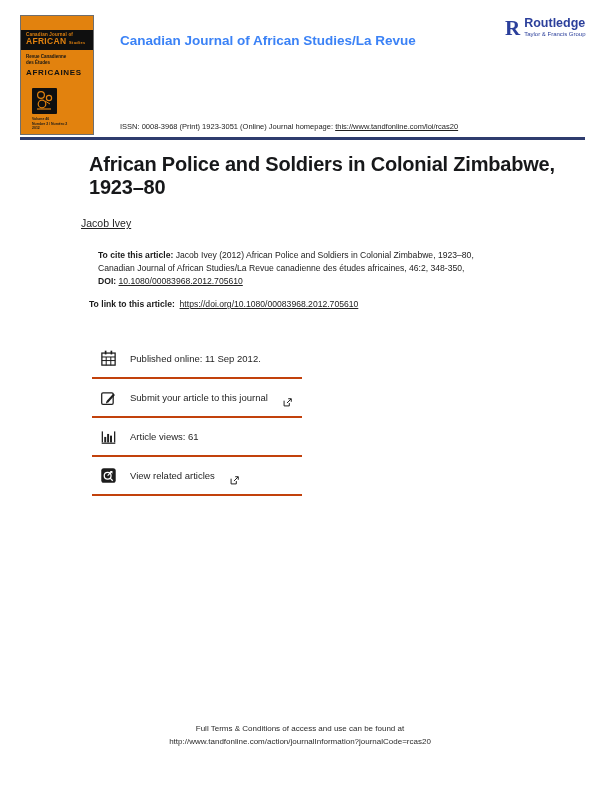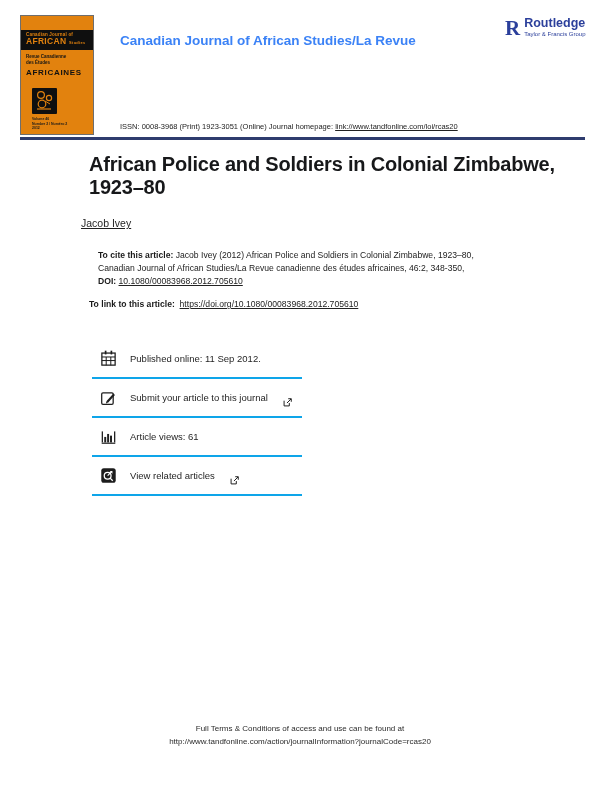--- a/index.html
+++ b/index.html
@@ -52,21 +52,21 @@
   .author { position:absolute; left:81px; top:217px; font-size:10.5px; color:#1f1f1f;text-decoration:underline; }
   .cite { position:absolute; left:98px; top:249px; width:485px; font-size:8.6px; line-height:13px; color:#222; }
   .cite div { white-space:nowrap; }
   .cite b, .tolink b { font-weight:700; color:#1b1b1b; }
   .tolink { position:absolute; left:89px; top:299px; font-size:8.6px; color:#222; white-space:nowrap; }
 
   
   .actions { position:absolute; left:92px; top:340px; width:210px; }
   .action-row {
     display:flex; align-items:center; gap:13px; height:39px;
-    border-bottom:2px solid #0ea5e9; padding-left:8px;
+    border-bottom:2px solid #c2410c; padding-left:8px;
   }
   .action-icon { width:17px; height:17px; flex:0 0 17px; display:inline-block; }
   .action-label { font-size:9.5px; color:#1f1f1f; white-space:nowrap; }
   .ext { width:9px; height:9px; margin-left:2px; display:inline-block; }
 
   
   .footer { position:absolute; left:0; top:723px; width:100%; text-align:center; font-size:8px; line-height:12.5px; color:#2b2b2b; }
 </style>
 </head>
 <body>
@@ -104,21 +104,21 @@
   <div class="logo">
     <div class="lg-mark">R</div>
     <div>
       <div class="lg-name">Routledge</div>
       <div class="lg-group">Taylor &amp; Francis Group</div>
     </div>
   </div>
 
   <div class="issn-line">
     <span>ISSN: 0008-3968 (Print) 1923-3051 (Online) Journal homepage:</span>
-    <span class="link-u">link://www.tandfonline.com/loi/rcas20</span>
+    <span class="link-u">this://www.tandfonline.com/loi/rcas20</span>
   </div>
 
   <div class="header-rule"></div>
 
   <div class="title">
     <div>African Police and Soldiers in Colonial Zimbabwe,</div>
     <div>1923–80</div>
   </div>
   <div class="author">Jacob Ivey</div>
 

